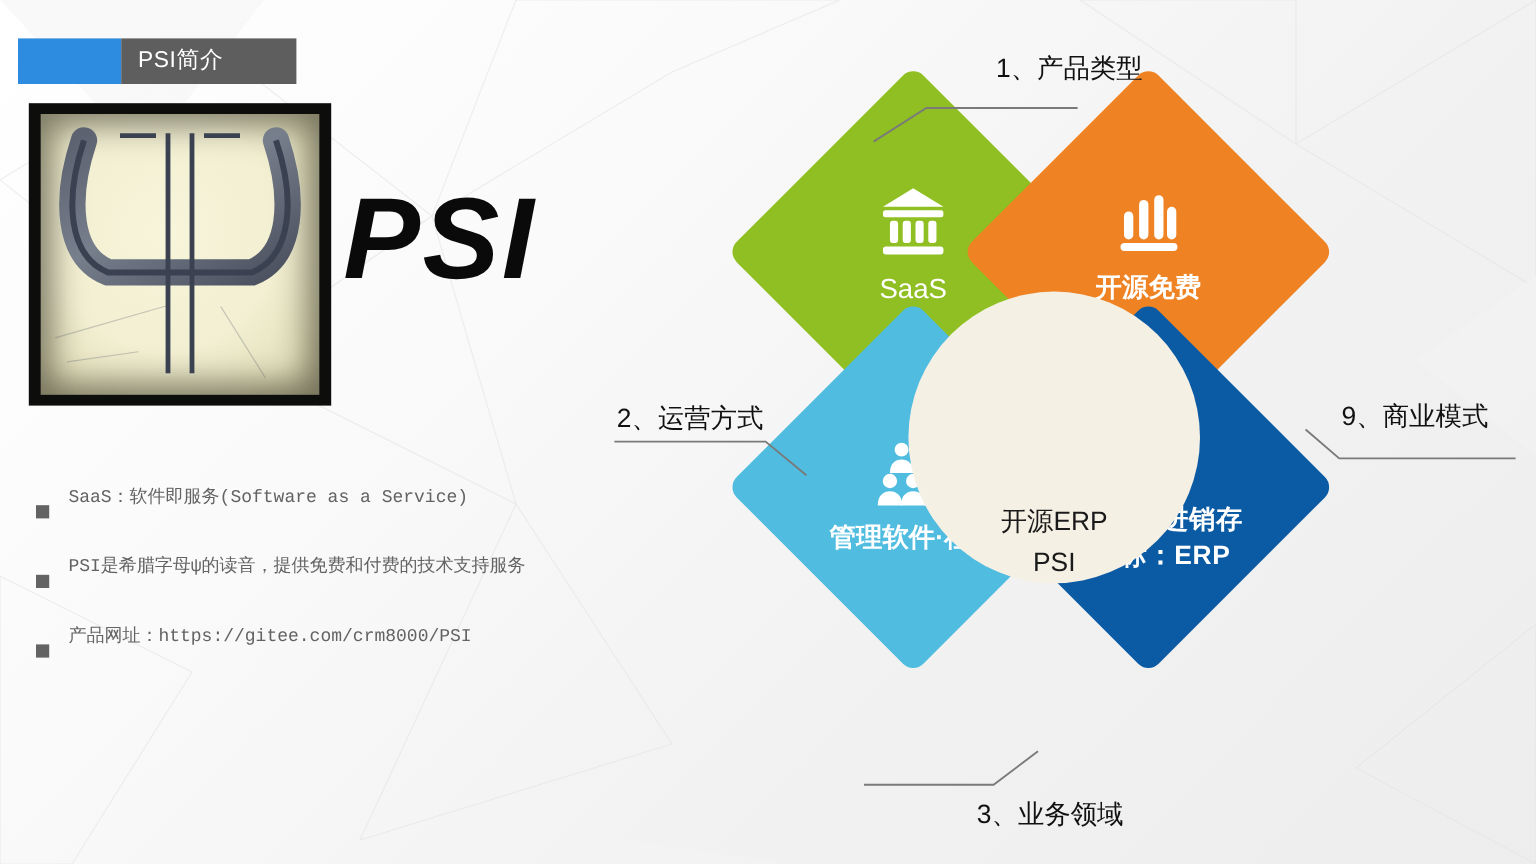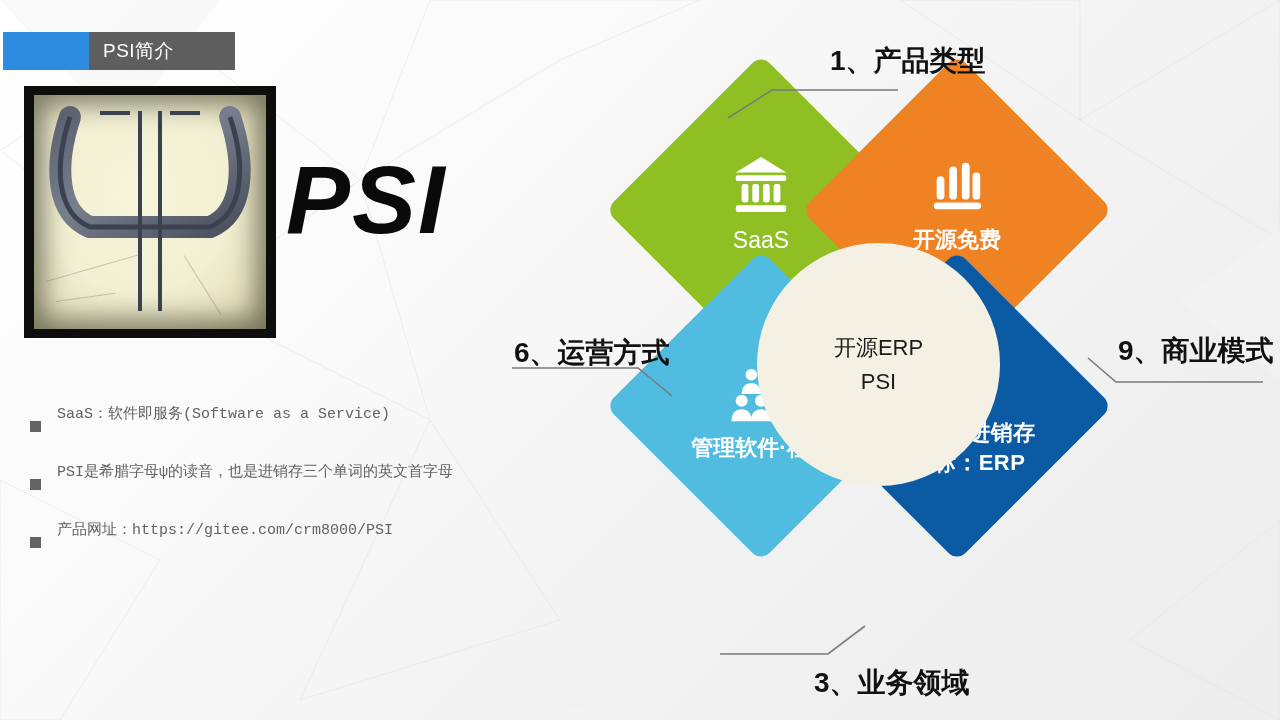--- a/index.html
+++ b/index.html
@@ -23,21 +23,21 @@
   .bg-texture {
     position: absolute;
     inset: 0;
     pointer-events: none;
     opacity: 0.55;
   }
 
   
   .title-bar {
     position: absolute;
-    left: 3px;
+    left: 15px;
     top: 32px;
     width: 280px;
     height: 38px;
   }
   .title-bar .blue-block {
     position: absolute;
     left: 0;
     top: 0;
     width: 86px;
     height: 38px;
@@ -193,35 +193,35 @@
     position: absolute;
     left: 165px;
     top: 185px;
     width: 243px;
     height: 243px;
     border-radius: 50%;
     background: #f5f0e4;
     display: flex;
     flex-direction: column;
     align-items: center;
-    justify-content: center;
+    justify-content: flex-end;
     color: #1a1a1a;
     font-size: 22px;
     line-height: 34px;
     text-align: center;
   }
 
   
   .callout {
     position: absolute;
   }
   .callout-label {
     position: absolute;
-    font-size: 28px;
-    font-weight: bold;
+    font-size: 22px;
+    font-weight: normal;
     color: #111111;
     white-space: nowrap;
   }
   .callout svg { position: absolute; overflow: visible; }
   .co1 { left: 820px; top: 42px; }
   .co2 { left: 1110px; top: 332px; }
   .co3 { left: 812px; top: 646px; }
   .co4 { left: 510px; top: 334px; }
 </style>
 </head>
@@ -286,21 +286,21 @@
 
   <div class="psi-word">PSI</div>
 
   <div class="bullets">
     <div class="bullet-item">
       <span class="bullet-marker"></span>
       <span class="bullet-text">SaaS：软件即服务(Software as a Service)</span>
     </div>
     <div class="bullet-item">
       <span class="bullet-marker"></span>
-      <span class="bullet-text">PSI是希腊字母ψ的读音，也是进销存三个单词的英文首字母</span>
+      <span class="bullet-text">PSI是希腊字母ψ的读音，提供免费和付费的技术支持服务</span>
     </div>
     <div class="bullet-item">
       <span class="bullet-marker"></span>
       <span class="bullet-text">产品网址：https://gitee.com/crm8000/PSI</span>
     </div>
   </div>
 
   <div class="cluster">
 
     <div class="diamond d-green">
@@ -390,19 +390,19 @@
   </div>
 
   <div class="callout co3">
     <div class="callout-label" style="left:2px; top:18px;">3、业务领域</div>
     <svg width="160" height="40" style="left:-92px; top:-20px;">
       <polyline points="0,28 108,28 145,0" fill="none" stroke="#7a7a7a" stroke-width="1.6"></polyline>
     </svg>
   </div>
 
   <div class="callout co4">
-    <div class="callout-label" style="left:4px; top:0;">6、运营方式</div>
+    <div class="callout-label" style="left:4px; top:0;">2、运营方式</div>
     <svg width="170" height="50" style="left:2px; top:30px;">
       <polyline points="0,4 126,4 160,32" fill="none" stroke="#7a7a7a" stroke-width="1.6"></polyline>
     </svg>
   </div>
 
 </div>
 
 </body></html>

